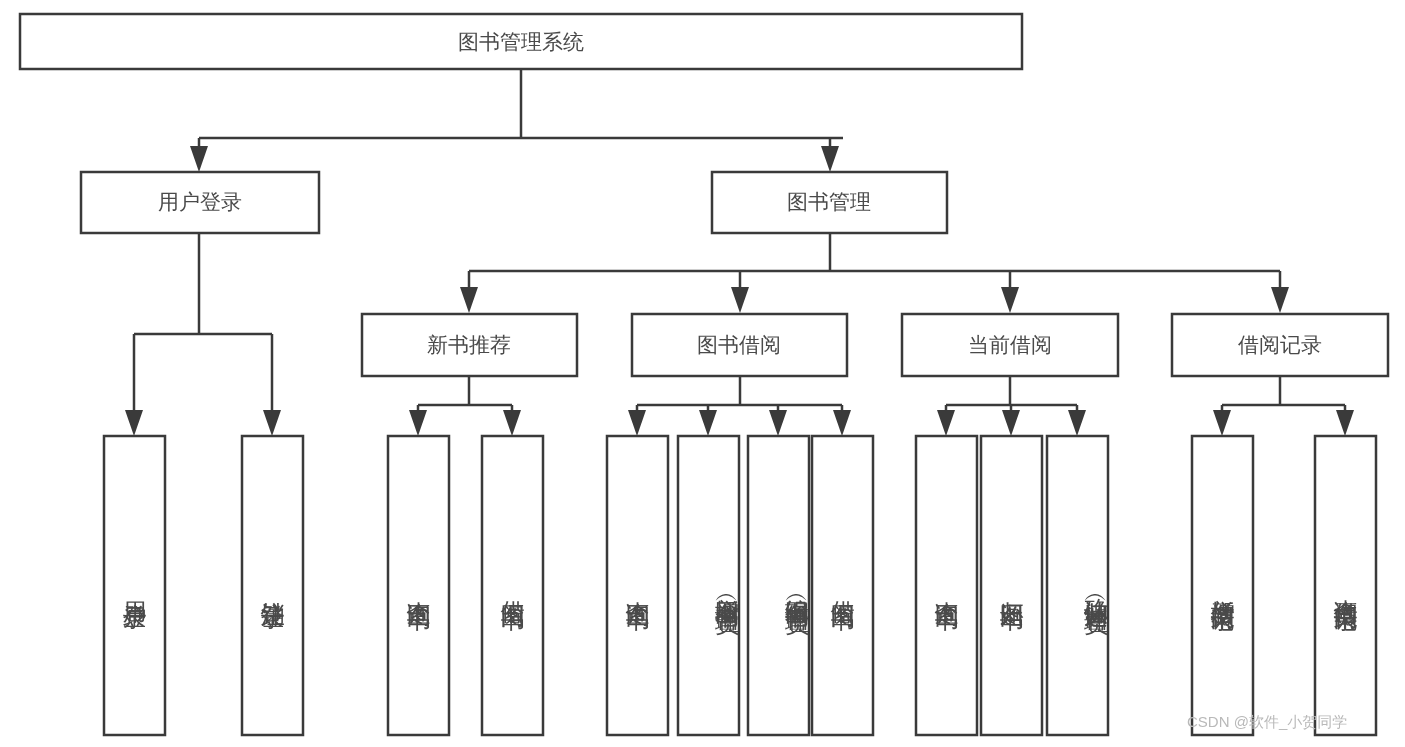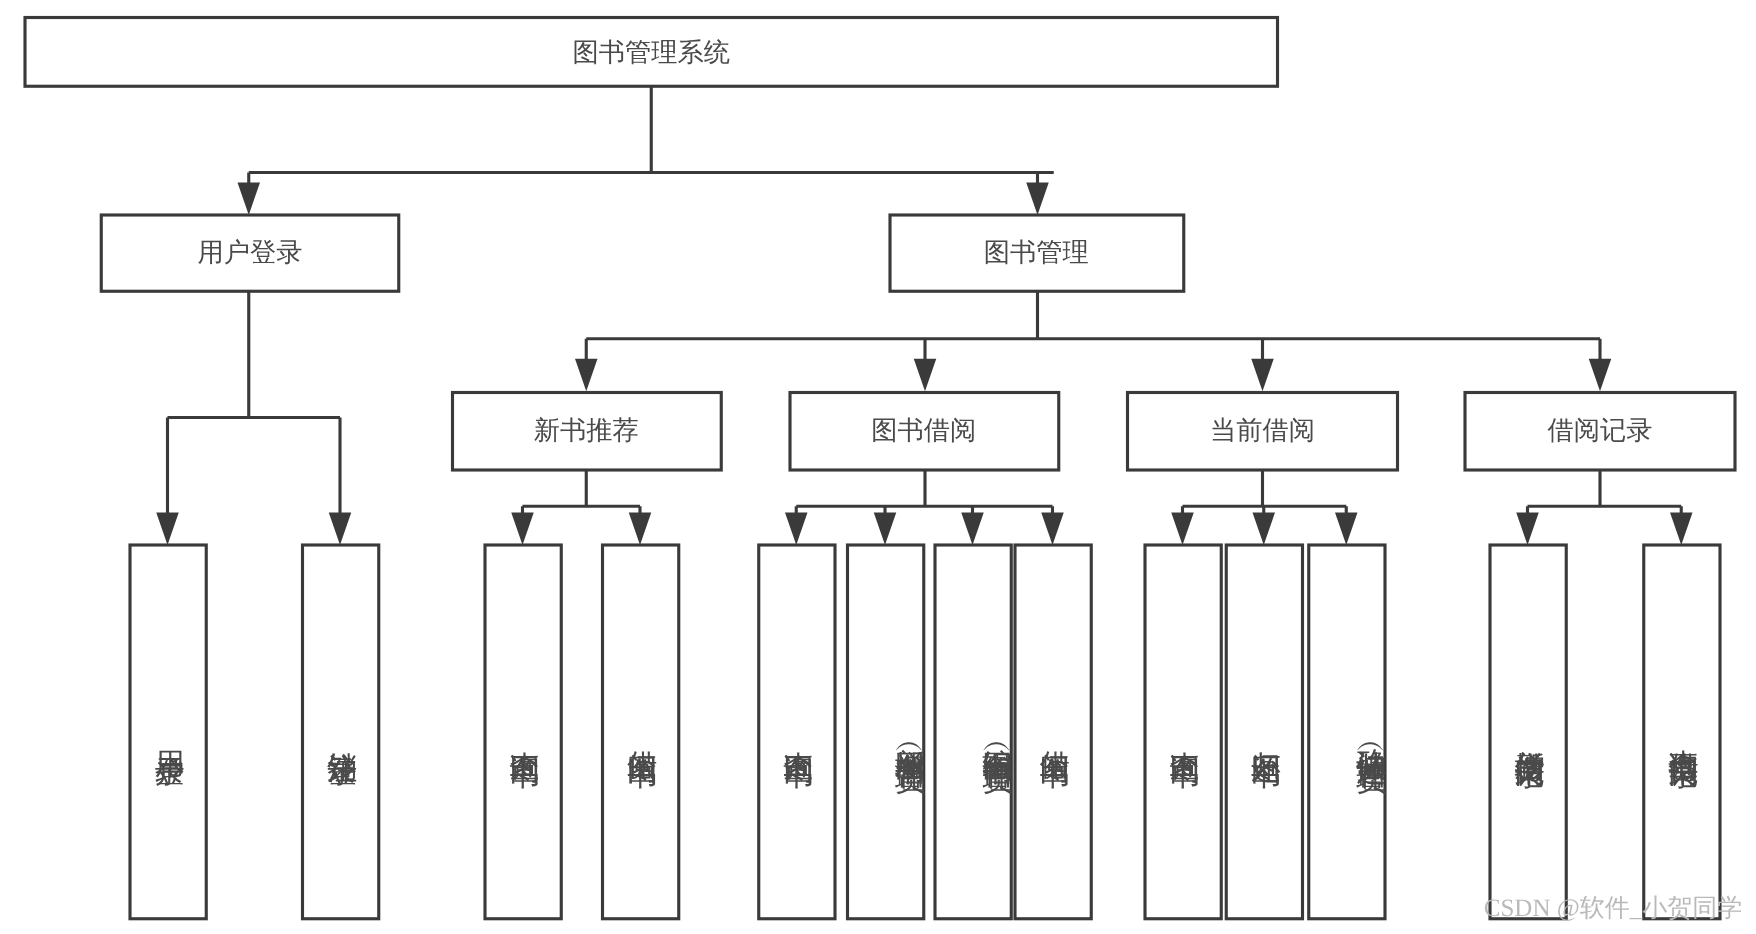--- a/index.html
+++ b/index.html
@@ -54,22 +54,22 @@
     letter-spacing: 2px;
     display: flex;
     align-items: center;
     justify-content: center;
     text-align: center;
     white-space: nowrap;
     pointer-events: none;
   }
   .watermark {
     position: absolute;
-    font-family: Liberation Serif, serif;
-    font-size: 20px;
+    font-family: Liberation Sans, sans-serif;
+    font-size: 15px;
     color: #b9b9b9;
     left: 1187px;
     top: 713px;
     white-space: nowrap;
   }
 </style>
 </head>
 <body>
 
 <svg id="canvas" viewBox="0 0 1405 747">

